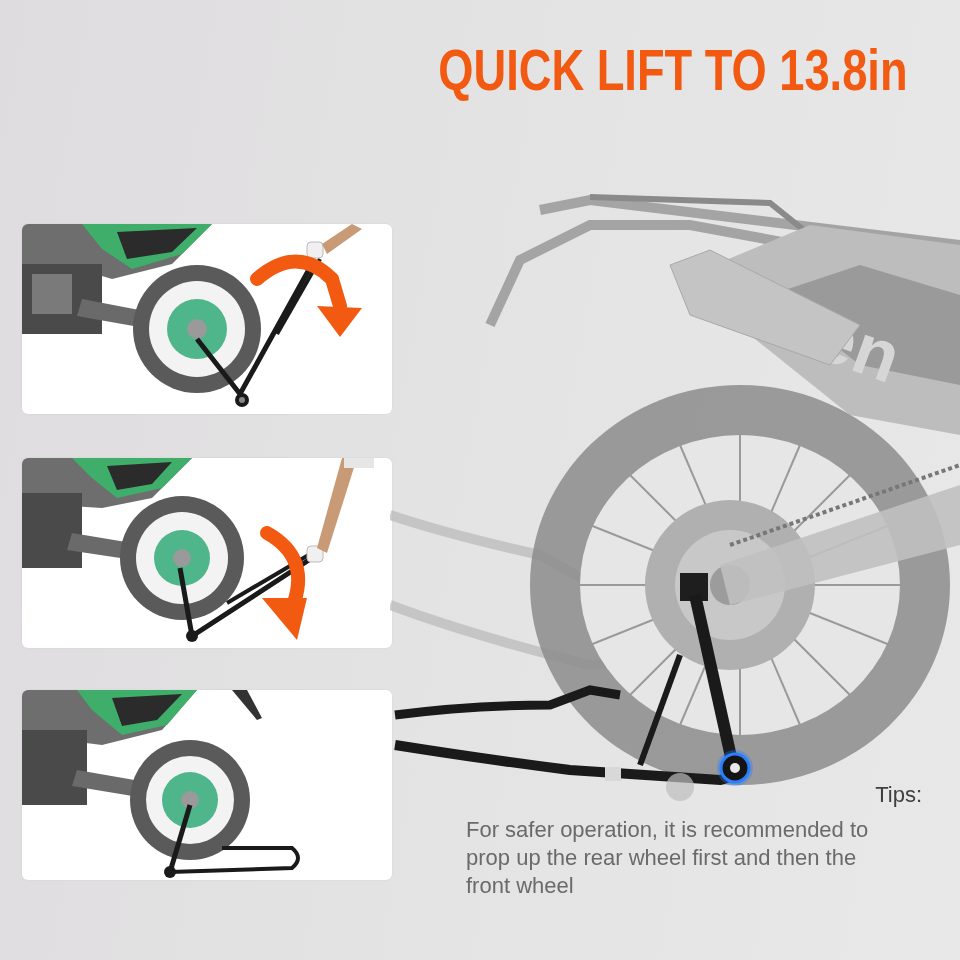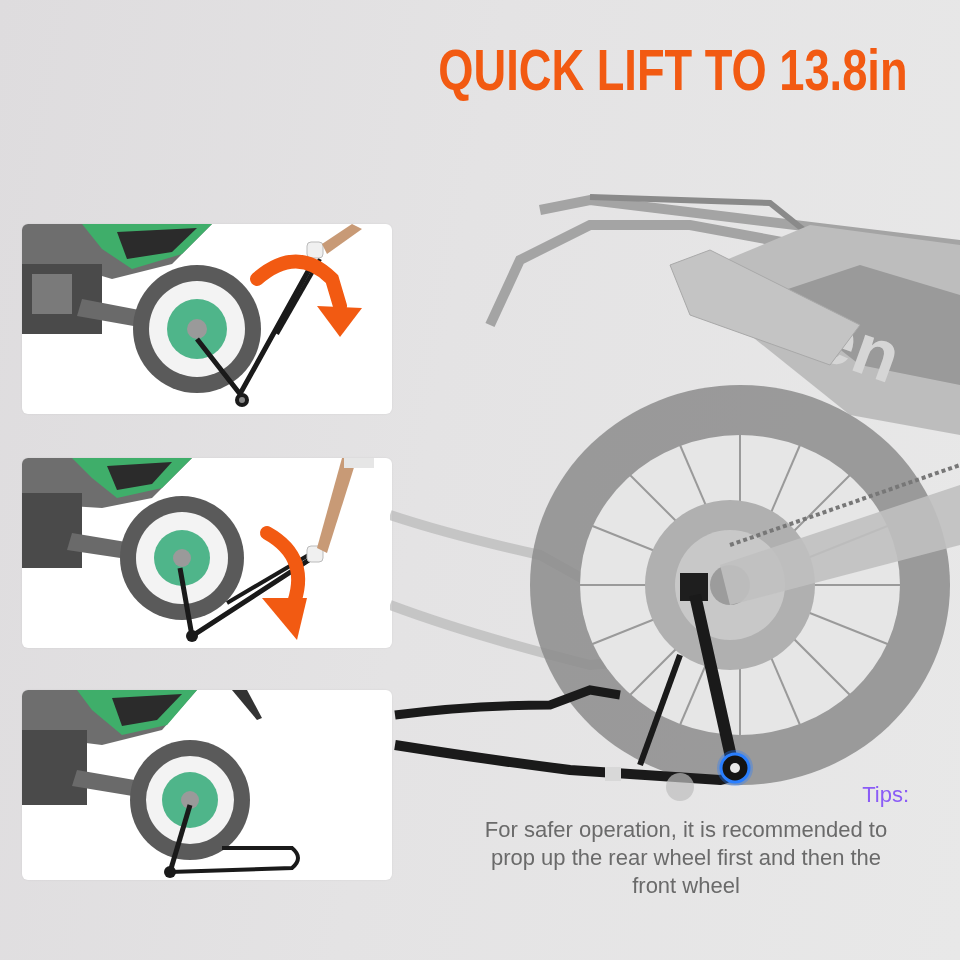--- a/index.html
+++ b/index.html
@@ -17,26 +17,26 @@
       white-space:nowrap;
     }
     .step-panel {
       position:absolute; left:22px; width:370px; height:190px;
       background:#ffffff; border-radius:6px; overflow:hidden;
       box-shadow: 0 0 2px rgba(0,0,0,0.08);
     }
     .step-panel svg { position:absolute; left:0; top:0; }
     .hero { position:absolute; left:390px; top:185px; }
     .tips-heading {
-      position:absolute; right:51px; top:782px;
-      font-size:22px; color:#8b5cf6;
+      position:absolute; right:38px; top:782px;
+      font-size:22px; color:#404040;
     }
     .tips-body {
       position:absolute; right:54px; top:816px; width:440px;
-      font-size:22px; line-height:28px; color:#6a6a6a; text-align:center;
+      font-size:22px; line-height:28px; color:#6a6a6a; text-align:left;
     }
   </style>
 </head>
 <body>
 
 <div class="title">QUICK LIFT TO 13.8in</div>
 
 <div class="step-panel" style="top:224px;">
   <svg width="370" height="190" viewBox="0 0 370 190">
 

